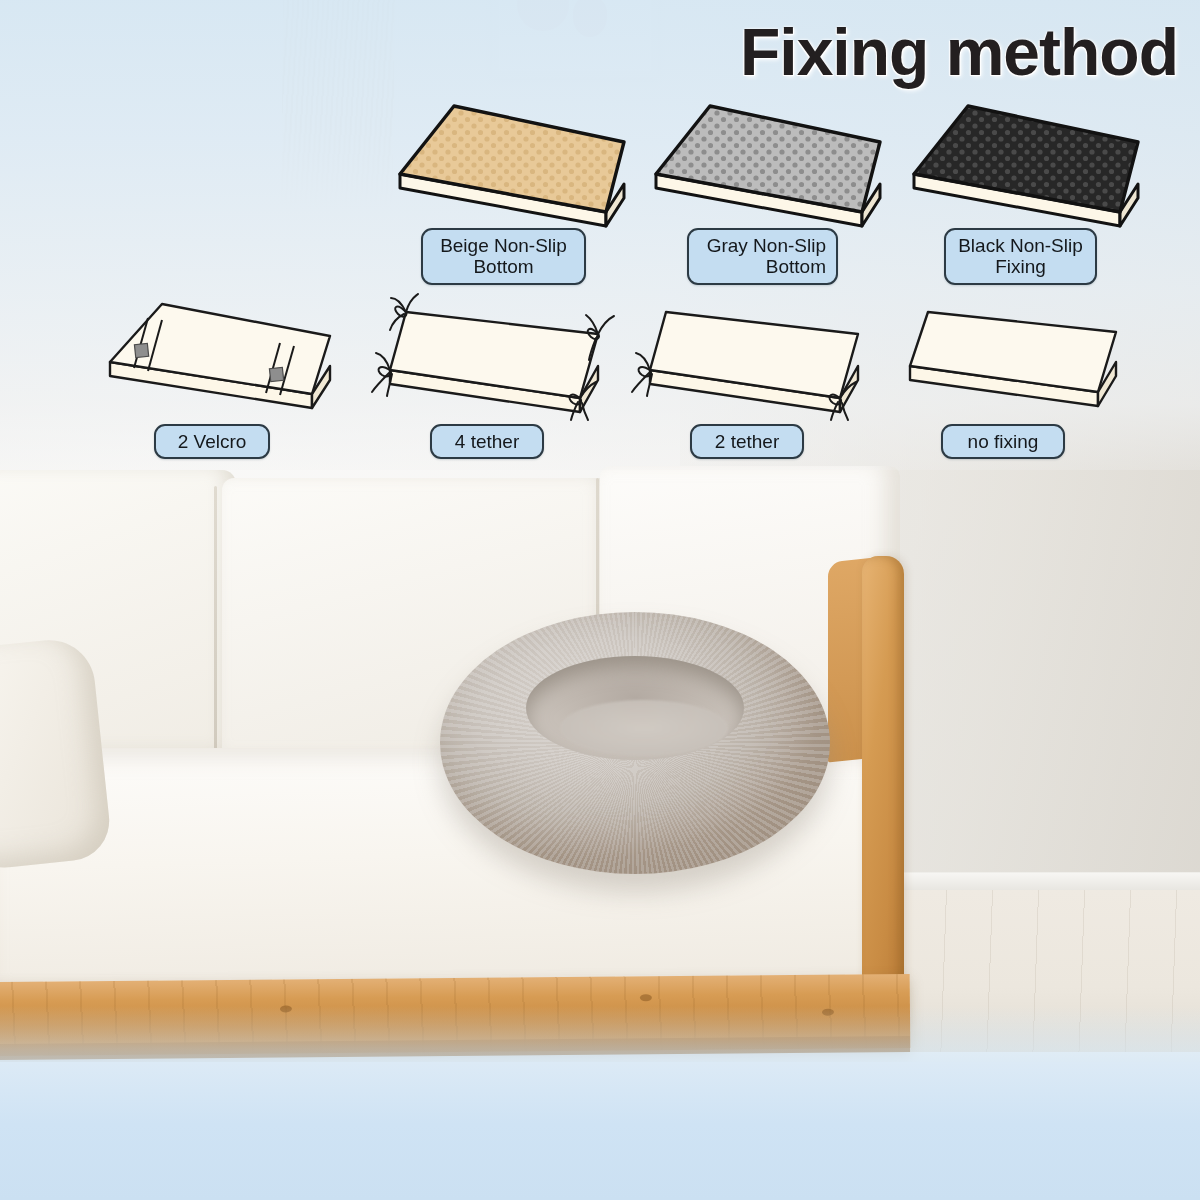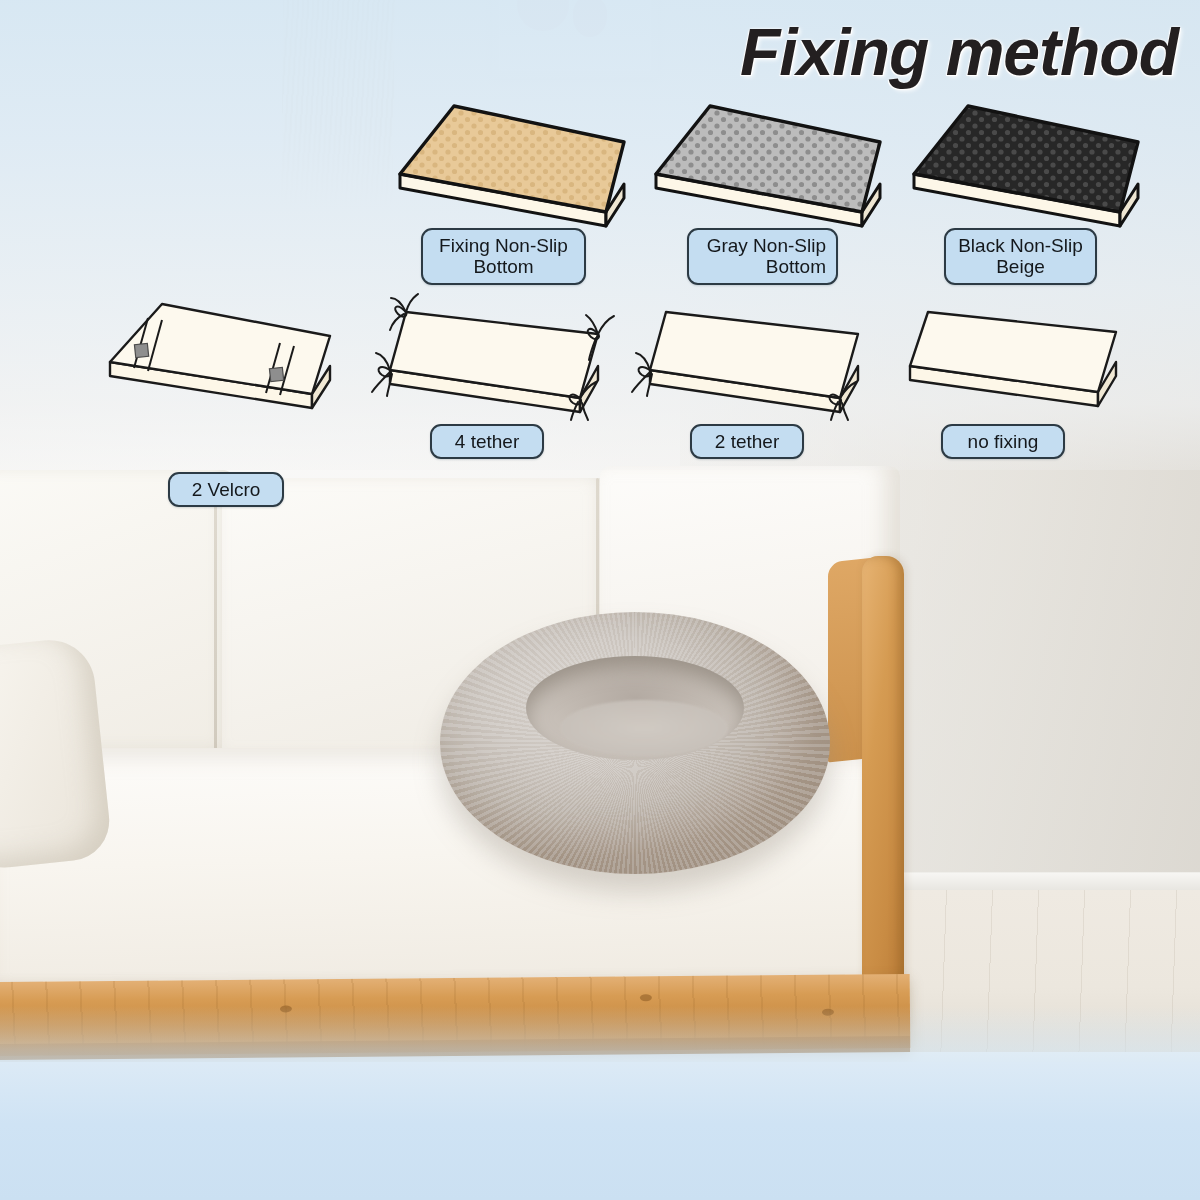--- a/index.html
+++ b/index.html
@@ -207,21 +207,20 @@
 
   
   .diagrams{position:absolute;inset:0;}
 
   .title{
     position:absolute;right:22px;top:14px;
     font-size:66px;font-weight:700;letter-spacing:-1px;
     color:#231f20;
     text-shadow:0 0 3px #fff, 1px 1px 0 #fff, -1px 1px 0 #fff, 2px 2px 4px rgba(255,255,255,.9);
     white-space:nowrap;
-    font-style:italic;
   }
 
   .item{position:absolute;}
 
   
   .pill{
     position:absolute;
     background:#c4ddf1;
     border:2px solid #2c3a44;
     border-radius:11px;
@@ -305,21 +304,21 @@
               <circle cx="10.5" cy="10.5" r="2.6" fill="#d9b67f"></circle>
             </pattern>
           </defs>
 
           <path d="M8,78 L8,92 L214,130 L214,116 Z" fill="#fdf7e8" stroke="#121212" stroke-width="3" stroke-linejoin="round"></path>
           <path d="M214,116 L214,130 L232,102 L232,88 Z" fill="#eee6d2" stroke="#121212" stroke-width="3" stroke-linejoin="round"></path>
 
           <path d="M8,78 L62,10 L232,46 L214,116 Z" fill="url(#dotsBeige)" stroke="#121212" stroke-width="3.4" stroke-linejoin="round"></path>
         </svg>
       </div>
-      <div class="pill" style="left:421px;top:228px;width:141px;">Fixing Non-Slip
+      <div class="pill" style="left:421px;top:228px;width:141px;">Beige Non-Slip
 Bottom</div>
     </div>
 
     <div class="item">
       <div class="slab" style="left:648px;top:96px;">
         <svg width="240" height="130" viewBox="0 0 240 130">
           <defs>
             <pattern id="dotsGray" width="13" height="13" patternUnits="userSpaceOnUse">
               <rect width="13" height="13" fill="#bcbcbc"></rect>
               <circle cx="4" cy="4" r="2.6" fill="#8d8d8d"></circle>
@@ -344,40 +343,40 @@
               <circle cx="4" cy="4" r="2.6" fill="#4a4a4a"></circle>
               <circle cx="10.5" cy="10.5" r="2.6" fill="#4a4a4a"></circle>
             </pattern>
           </defs>
           <path d="M8,78 L8,92 L214,130 L214,116 Z" fill="#fdf7e8" stroke="#121212" stroke-width="3" stroke-linejoin="round"></path>
           <path d="M214,116 L214,130 L232,102 L232,88 Z" fill="#eee6d2" stroke="#121212" stroke-width="3" stroke-linejoin="round"></path>
           <path d="M8,78 L62,10 L232,46 L214,116 Z" fill="url(#dotsBlack)" stroke="#121212" stroke-width="3.4" stroke-linejoin="round"></path>
         </svg>
       </div>
       <div class="pill" style="left:944px;top:228px;width:129px;">Black Non-Slip
-Beige</div>
+Fixing</div>
     </div>
 
     <div class="item">
       <div class="slab" style="left:104px;top:296px;">
         <svg width="240" height="120" viewBox="0 0 240 120">
           <path d="M6,66 L6,80 L208,112 L208,98 Z" fill="#fdf7e8" stroke="#1a1a1a" stroke-width="2.4" stroke-linejoin="round"></path>
           <path d="M208,98 L208,112 L226,84 L226,70 Z" fill="#f0e8d4" stroke="#1a1a1a" stroke-width="2.4" stroke-linejoin="round"></path>
           <path d="M6,66 L58,8 L226,40 L208,98 Z" fill="#fdf9ee" stroke="#1a1a1a" stroke-width="2.4" stroke-linejoin="round"></path>
 
           <path d="M44,22 L30,72" stroke="#1a1a1a" stroke-width="2" fill="none"></path>
           <path d="M58,24 L44,75" stroke="#1a1a1a" stroke-width="2" fill="none"></path>
           <rect x="31" y="48" width="13" height="13" fill="#8e8e8e" stroke="#4c4c4c" stroke-width="1.2" transform="rotate(-6 37 54)"></rect>
 
           <path d="M176,47 L162,97" stroke="#1a1a1a" stroke-width="2" fill="none"></path>
           <path d="M190,50 L176,99" stroke="#1a1a1a" stroke-width="2" fill="none"></path>
           <rect x="166" y="72" width="13" height="13" fill="#8e8e8e" stroke="#4c4c4c" stroke-width="1.2" transform="rotate(-6 172 78)"></rect>
         </svg>
       </div>
-      <div class="pill" style="left:168px;top:424px;width:92px;margin-top:48px;">2 Velcro</div>
+      <div class="pill" style="left:154px;top:424px;width:92px;">2 Velcro</div>
     </div>
 
     <div class="item">
       <div class="slab" style="left:366px;top:288px;">
         <svg width="250" height="130" viewBox="0 0 250 130">
           <path d="M24,82 L24,96 L214,124 L214,110 Z" fill="#fdf7e8" stroke="#1a1a1a" stroke-width="2.4" stroke-linejoin="round"></path>
           <path d="M214,110 L214,124 L232,92 L232,78 Z" fill="#f0e8d4" stroke="#1a1a1a" stroke-width="2.4" stroke-linejoin="round"></path>
           <path d="M24,82 L40,24 L232,46 L214,110 Z" fill="#fdf9ee" stroke="#1a1a1a" stroke-width="2.4" stroke-linejoin="round"></path>
 
           <g stroke="#1a1a1a" stroke-width="2" fill="none" stroke-linecap="round">

